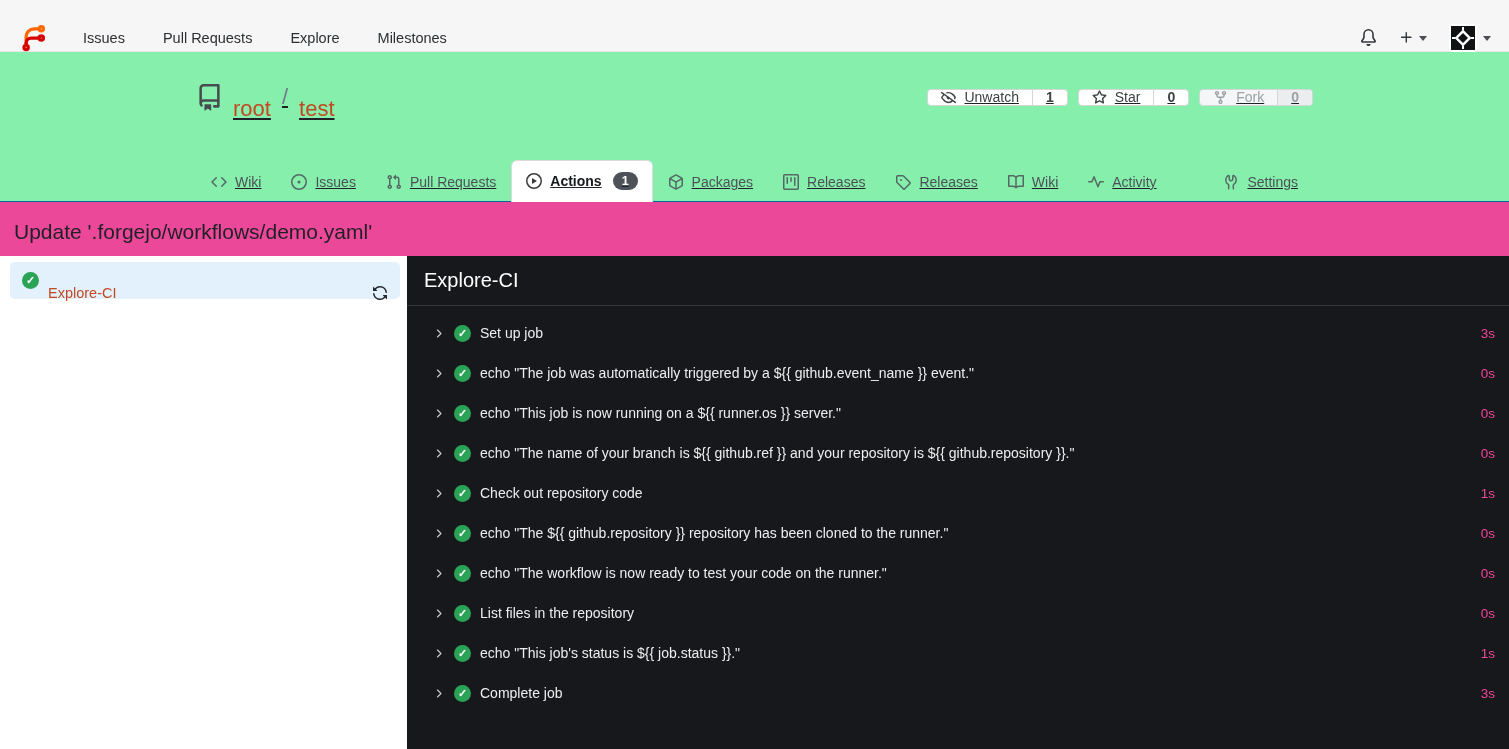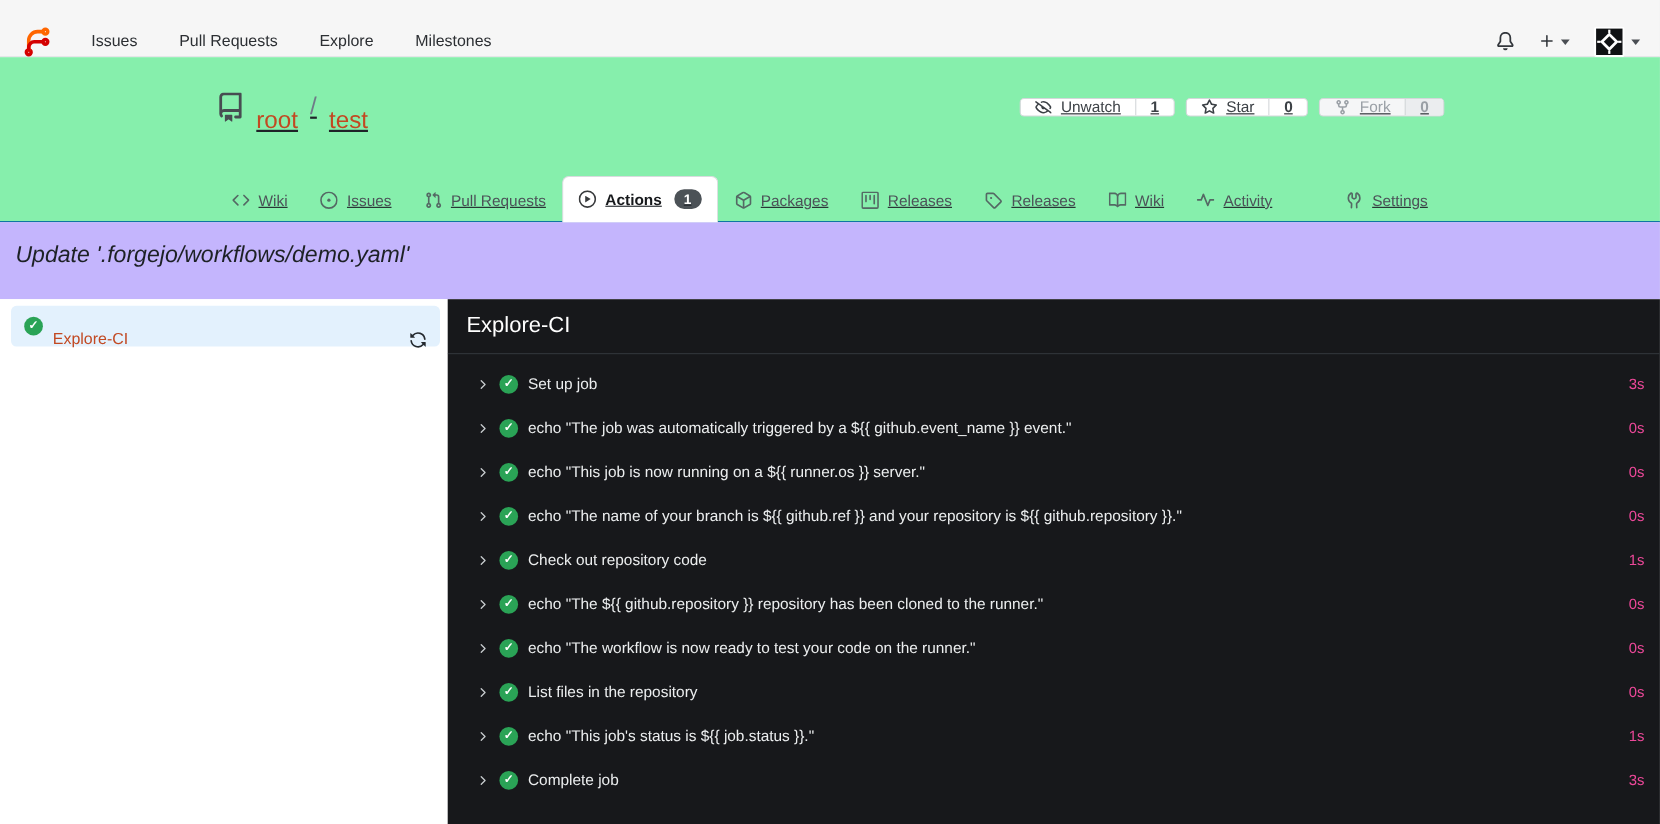--- a/index.html
+++ b/index.html
@@ -65,21 +65,21 @@
     background:#ffffff; border-color:#d9dbde; color:#17191c; font-weight:700;
     position:relative; top:1px; padding-bottom:12px;
   }
   .badge {
     background:#4c5257; color:#fff; border-radius:10px;
     padding:2px 9px; font-size:12.5px; font-weight:700; margin-left:3px;
   }
   .tab-settings { margin-left:auto; }
 
   
-  .run-title-row { padding:18px 14px 28px; background:#c4b5fd;font-style:italic; }
+  .run-title-row { padding:18px 14px 12px; background:#ec4899; }
   .run-title-row h2 { margin:0; font-size:21px; font-weight:400; color:#1d2125; }
 
   
   .run-body { display:flex; height:527px; }
   .jobs-sidebar { width:407px; flex:none; padding:6px 7px 0 10px; background:#fff; }
   .job-item {
     display:flex; align-items:center; gap:9px;
     background:#e3f1fd; border-radius:5px; height:37px; padding:0 12px;
   }
   .job-name { color:#c24922; font-size:14.5px; }

